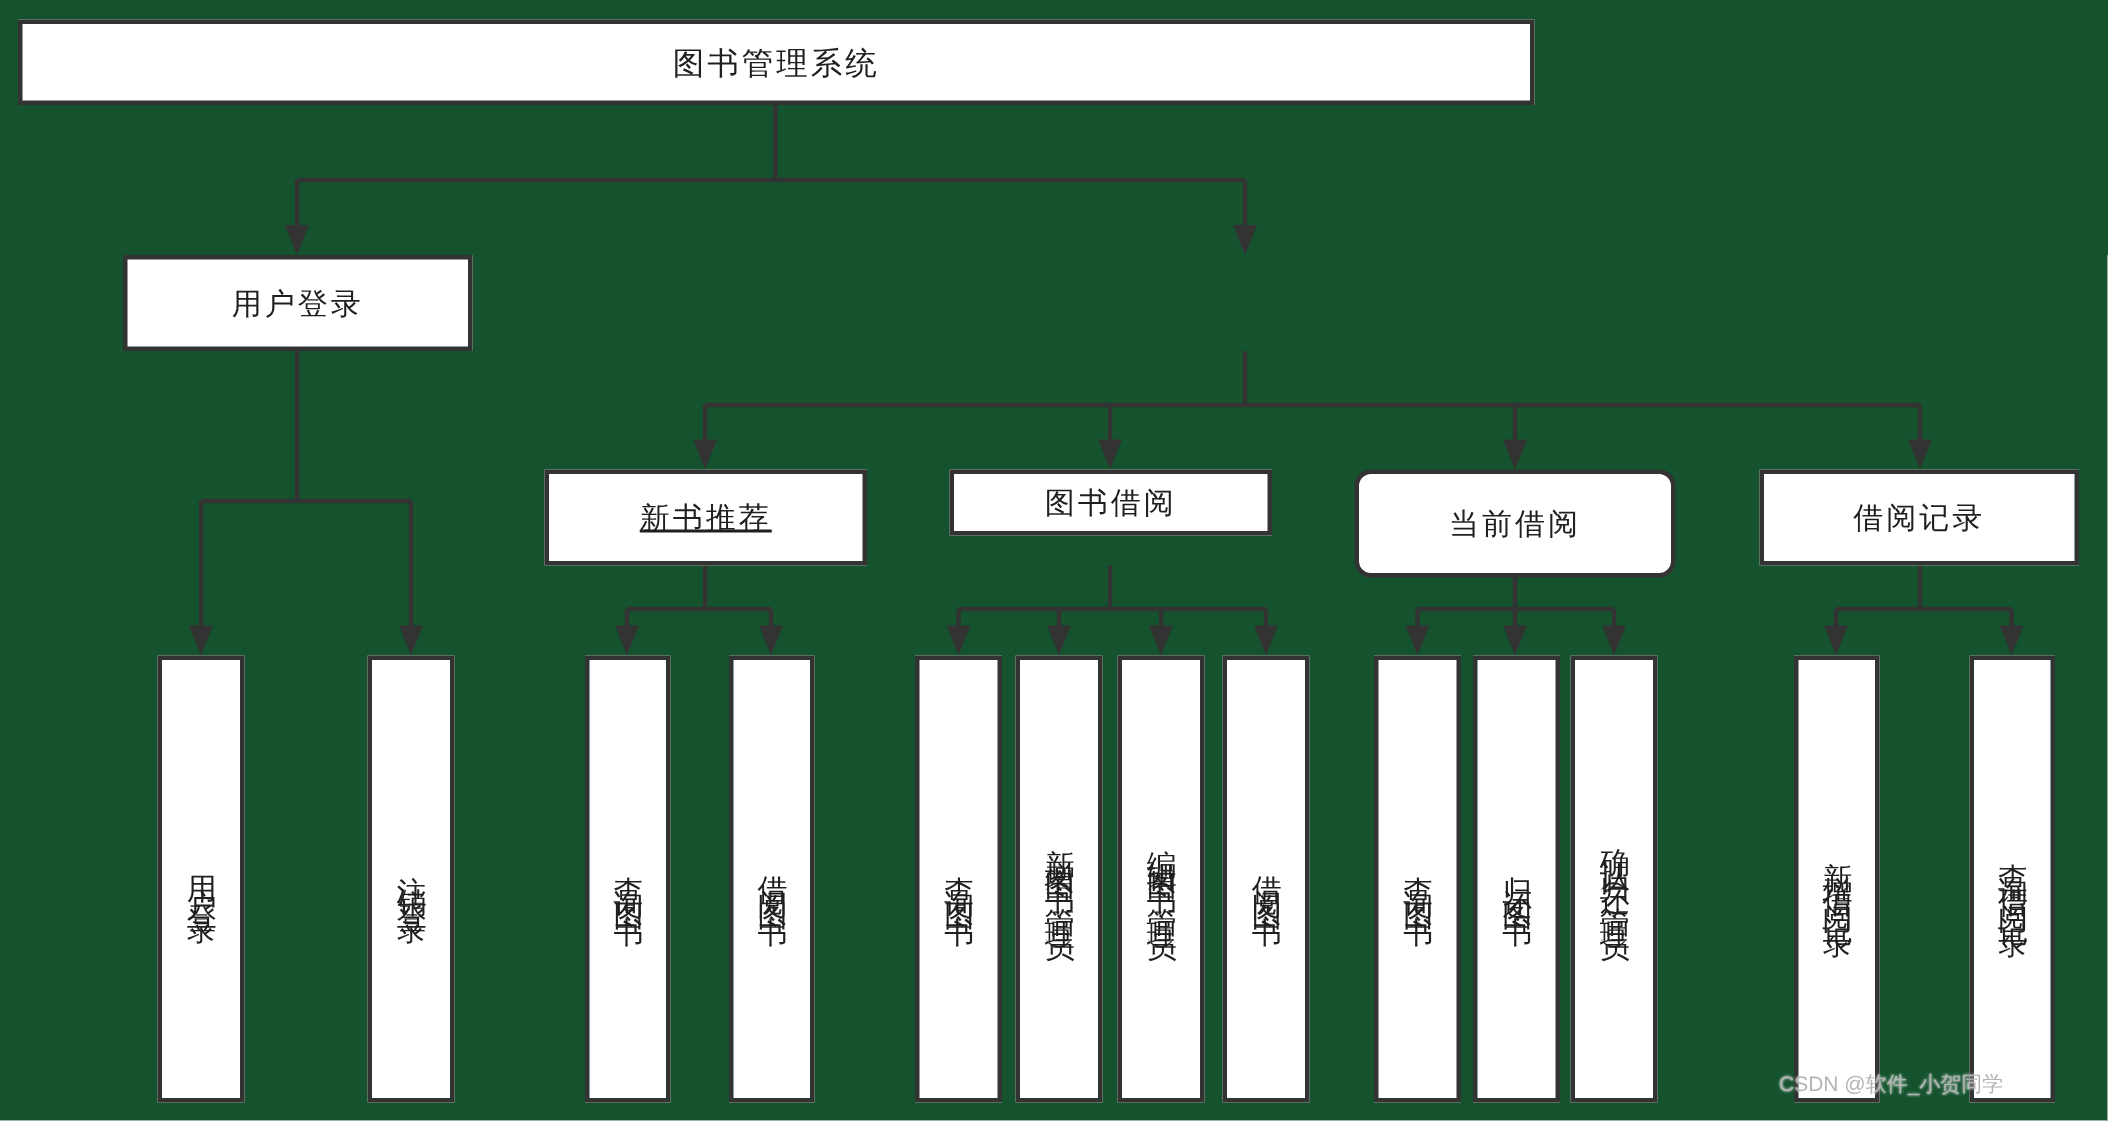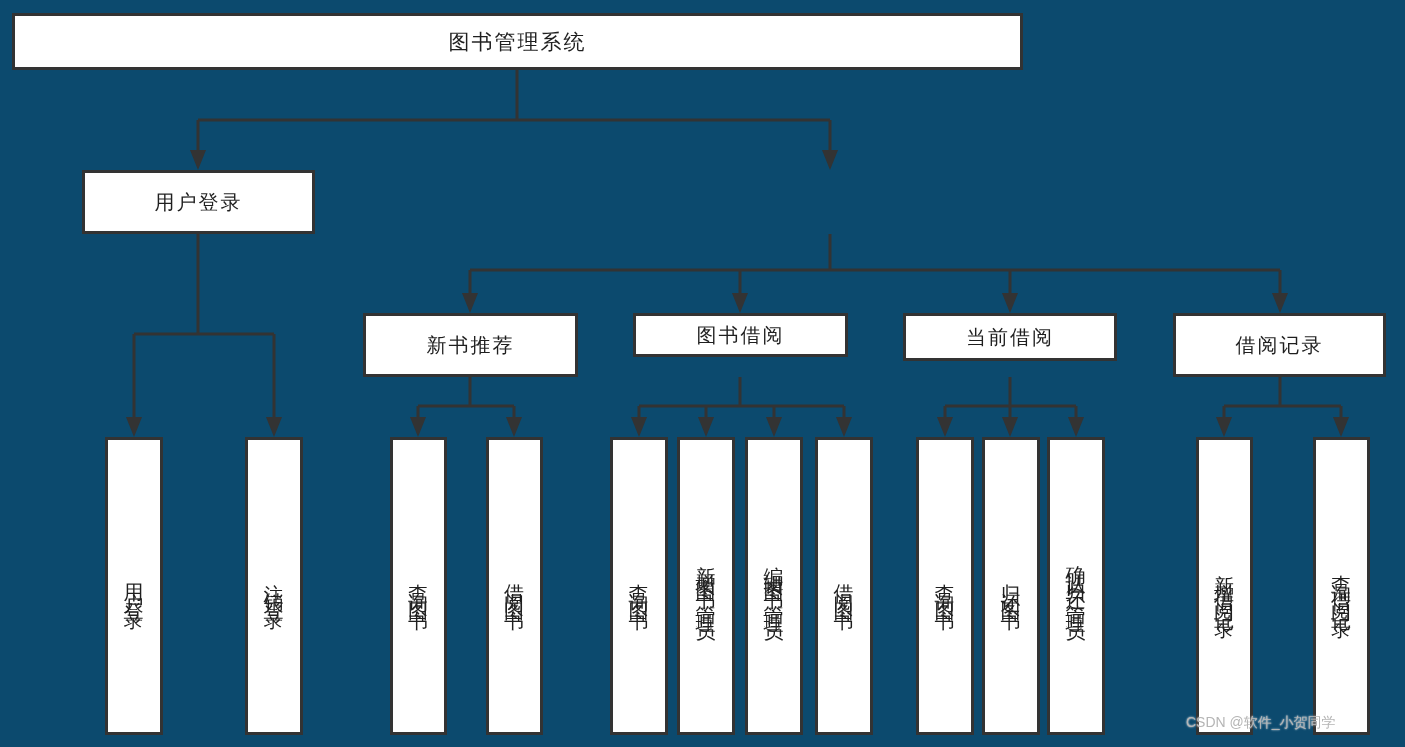--- a/index.html
+++ b/index.html
@@ -5,21 +5,21 @@
   html, body {
     margin: 0;
     padding: 0;
     background: #ffffff;
     font-family: "Liberation Sans", "DejaVu Sans", sans-serif;
   }
   #canvas {
     position: relative;
     width: 1405px;
     height: 747px;
-    background: #0c4a6e;
+    background: #14532d;
     overflow: hidden;
   }
   #connectors {
     position: absolute;
     left: 0;
     top: 0;
     width: 1405px;
     height: 747px;
     pointer-events: none;
   }
@@ -107,23 +107,23 @@
       <polygon points="1068,417 1084,417 1076,437"></polygon>
       <polygon points="1216,417 1232,417 1224,437"></polygon>
       <polygon points="1333,417 1349,417 1341,437"></polygon>
     </g>
   </svg>
 
   <div class="node h-node root-node" style="left:12px; top:13px; width:1011px; height:57px;">图书管理系统</div>
 
   <div class="node h-node" style="left:82px; top:170px; width:233px; height:64px;">用户登录</div>
 
-  <div class="node h-node" style="left:363px; top:313px; width:215px; height:64px;">新书推荐</div>
+  <div class="node h-node" style="left:363px; top:313px; width:215px; height:64px;text-decoration:underline;">新书推荐</div>
   <div class="node h-node" style="left:633px; top:313px; width:215px; height:44px;">图书借阅</div>
-  <div class="node h-node" style="left:903px; top:313px; width:214px; height:48px;">当前借阅</div>
+  <div class="node h-node" style="left:903px; top:313px; width:214px; height:72px;border-radius:11px;">当前借阅</div>
   <div class="node h-node" style="left:1173px; top:313px; width:213px; height:64px;text-align:center;">借阅记录</div>
 
   <div class="node v-node" style="left:105px; top:437px; width:58px; height:298px;">用户登录</div>
   <div class="node v-node" style="left:245px; top:437px; width:58px; height:298px;">注销登录</div>
 
   <div class="node v-node" style="left:390px; top:437px; width:57px; height:298px;">查询图书</div>
   <div class="node v-node" style="left:486px; top:437px; width:57px; height:298px;">借阅图书</div>
 
   <div class="node v-node" style="left:610px; top:437px; width:58px; height:298px;">查询图书</div>
   <div class="node v-node tight" style="left:677px; top:437px; width:58px; height:298px;">新增图书（管理员）</div>

